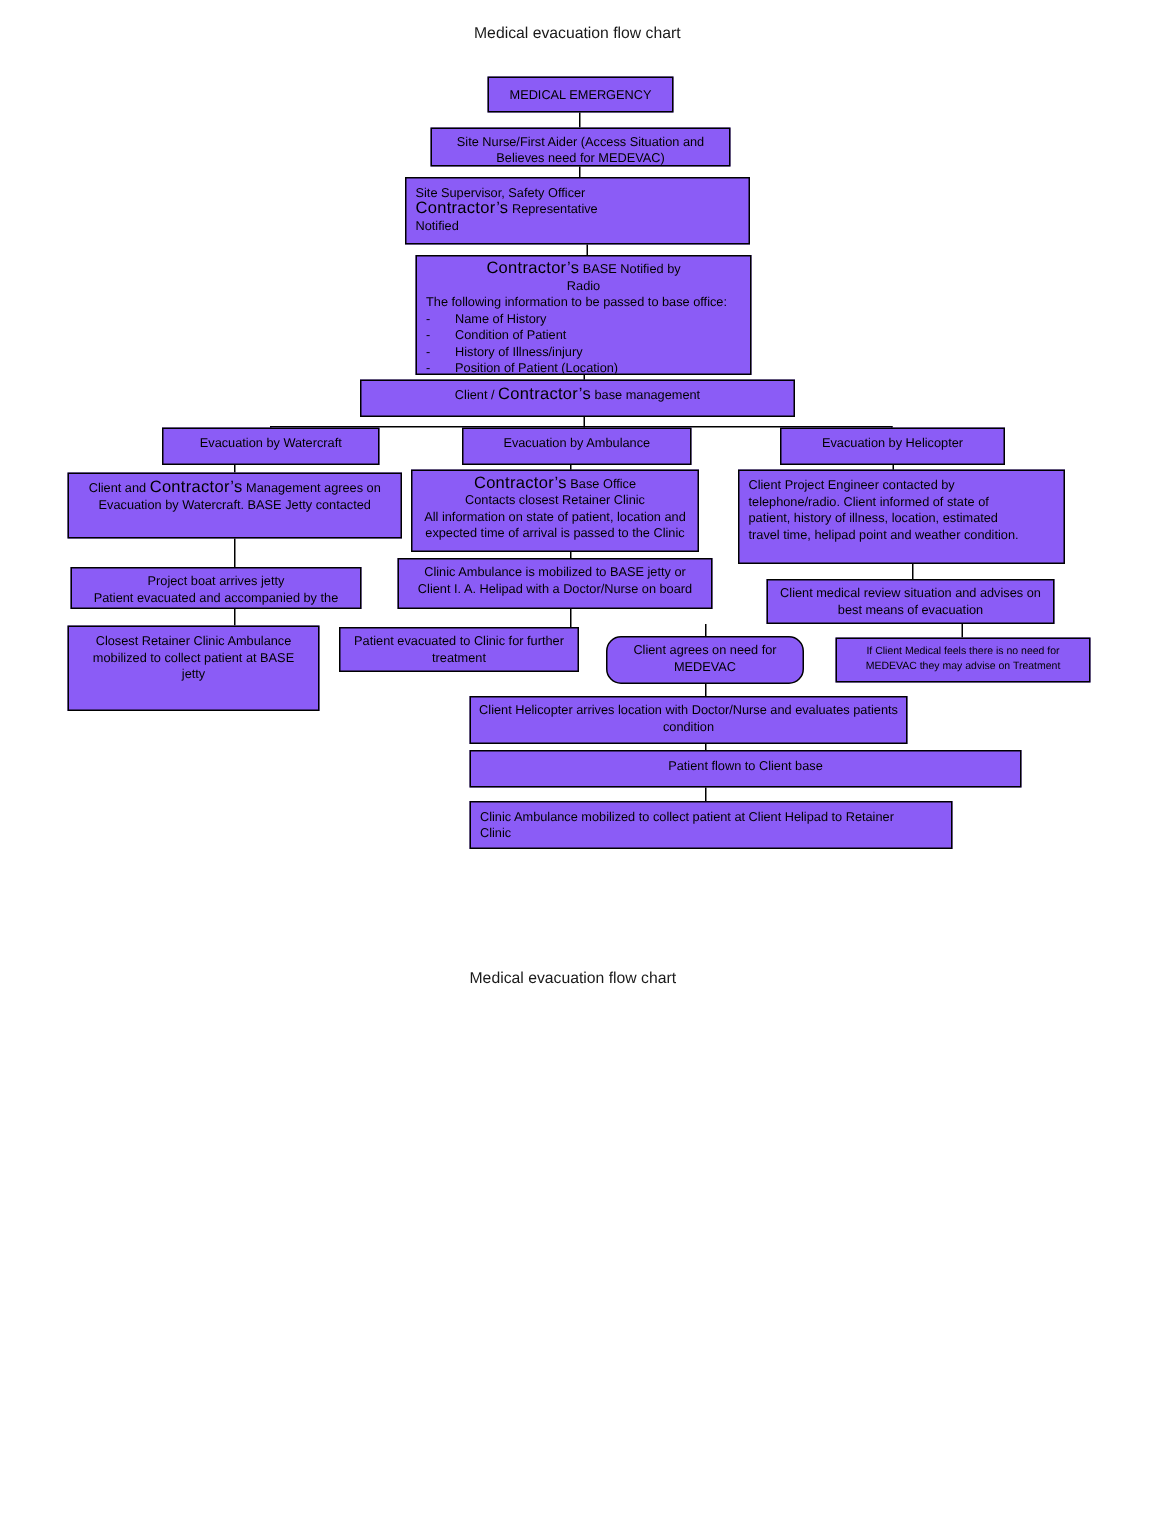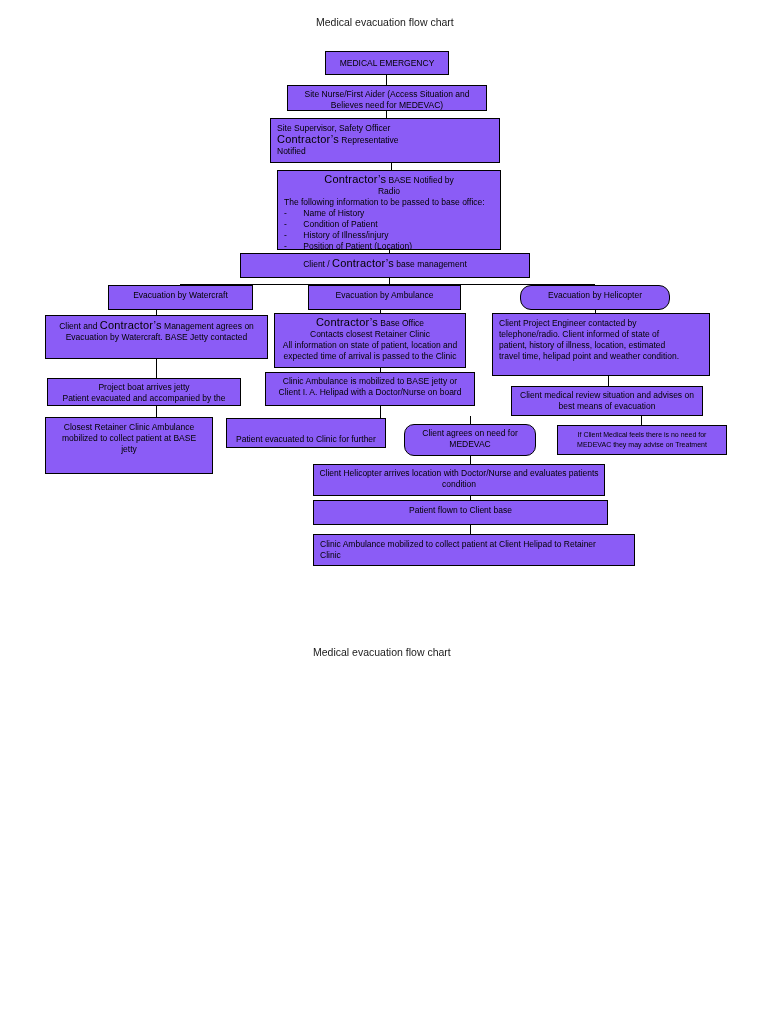--- a/index.html
+++ b/index.html
@@ -107,21 +107,21 @@
   <div class="conn vline" style="left:594px; top:284px; height:2px;"></div>
 
   <div class="node center" style="left:108px; top:285px; width:145px; height:25px; padding-top:4px;">
     <span class="ln">Evacuation by Watercraft</span>
   </div>
 
   <div class="node center" style="left:308px; top:285px; width:153px; height:25px; padding-top:4px;">
     <span class="ln">Evacuation by Ambulance</span>
   </div>
 
-  <div class="node center" style="left:520px; top:285px; width:150px; height:25px; padding-top:4px;border-radius:11px;">
+  <div class="node center" style="left:520px; top:285px; width:150px; height:25px; padding-top:4px;">
     <span class="ln">Evacuation by Helicopter</span>
   </div>
 
   <div class="conn vline" style="left:156px; top:310px; height:5px;"></div>
   <div class="conn vline" style="left:380px; top:310px; height:5px;"></div>
   <div class="conn vline" style="left:595px; top:310px; height:5px;"></div>
 
   <div class="node center" style="left:45px; top:315px; width:223px; height:44px; padding-top:4px;">
     <span class="ln"><span>Client and </span><span class="contractor">Contractor’s</span><span> Management agrees on</span></span>
     <span class="ln">Evacuation by Watercraft. BASE Jetty contacted</span>
@@ -164,21 +164,21 @@
   <div class="conn vline" style="left:380px; top:406px; height:12px;"></div>
   <div class="conn vline" style="left:470px; top:416px; height:8px;"></div>
   <div class="conn vline" style="left:641px; top:416px; height:9px;"></div>
 
   <div class="node center" style="left:45px; top:417px; width:168px; height:57px; padding-top:4px;">
     <span class="ln">Closest Retainer Clinic Ambulance</span>
     <span class="ln">mobilized to collect patient at BASE</span>
     <span class="ln">jetty</span>
   </div>
 
-  <div class="node center" style="left:226px; top:418px; width:160px; height:30px; padding-top:15px;">
+  <div class="node center" style="left:226px; top:418px; width:160px; height:30px; padding-top:3px;">
     <span class="ln">Patient evacuated to Clinic for further</span>
     <span class="ln">treatment</span>
   </div>
 
   <div class="node center" style="left:404px; top:424px; width:132px; height:32px; padding-top:3px;border-radius:10px;">
     <span class="ln">Client agrees on need for</span>
     <span class="ln">MEDEVAC</span>
   </div>
 
   <div class="node center tiny" style="left:557px; top:425px; width:170px; height:30px; padding-top:4px;">
@@ -188,21 +188,21 @@
 
   <div class="conn vline" style="left:470px; top:456px; height:8px;"></div>
 
   <div class="node center" style="left:313px; top:464px; width:292px; height:32px; padding-top:3px;">
     <span class="ln">Client Helicopter arrives location with Doctor/Nurse and evaluates patients</span>
     <span class="ln">condition</span>
   </div>
 
   <div class="conn vline" style="left:470px; top:496px; height:5px;"></div>
 
-  <div class="node center" style="left:313px; top:500px; width:295px; height:25px; padding-top:4px;">
+  <div class="node center" style="left:313px; top:500px; width:368px; height:25px; padding-top:4px;">
     <span class="ln">Patient flown to Client base</span>
   </div>
 
   <div class="conn vline" style="left:470px; top:525px; height:9px;"></div>
 
   <div class="node left" style="left:313px; top:534px; width:322px; height:32px; padding:4px 6px;">
     <span class="ln">Clinic Ambulance mobilized to collect patient at Client Helipad to Retainer</span>
     <span class="ln">Clinic</span>
   </div>
 

